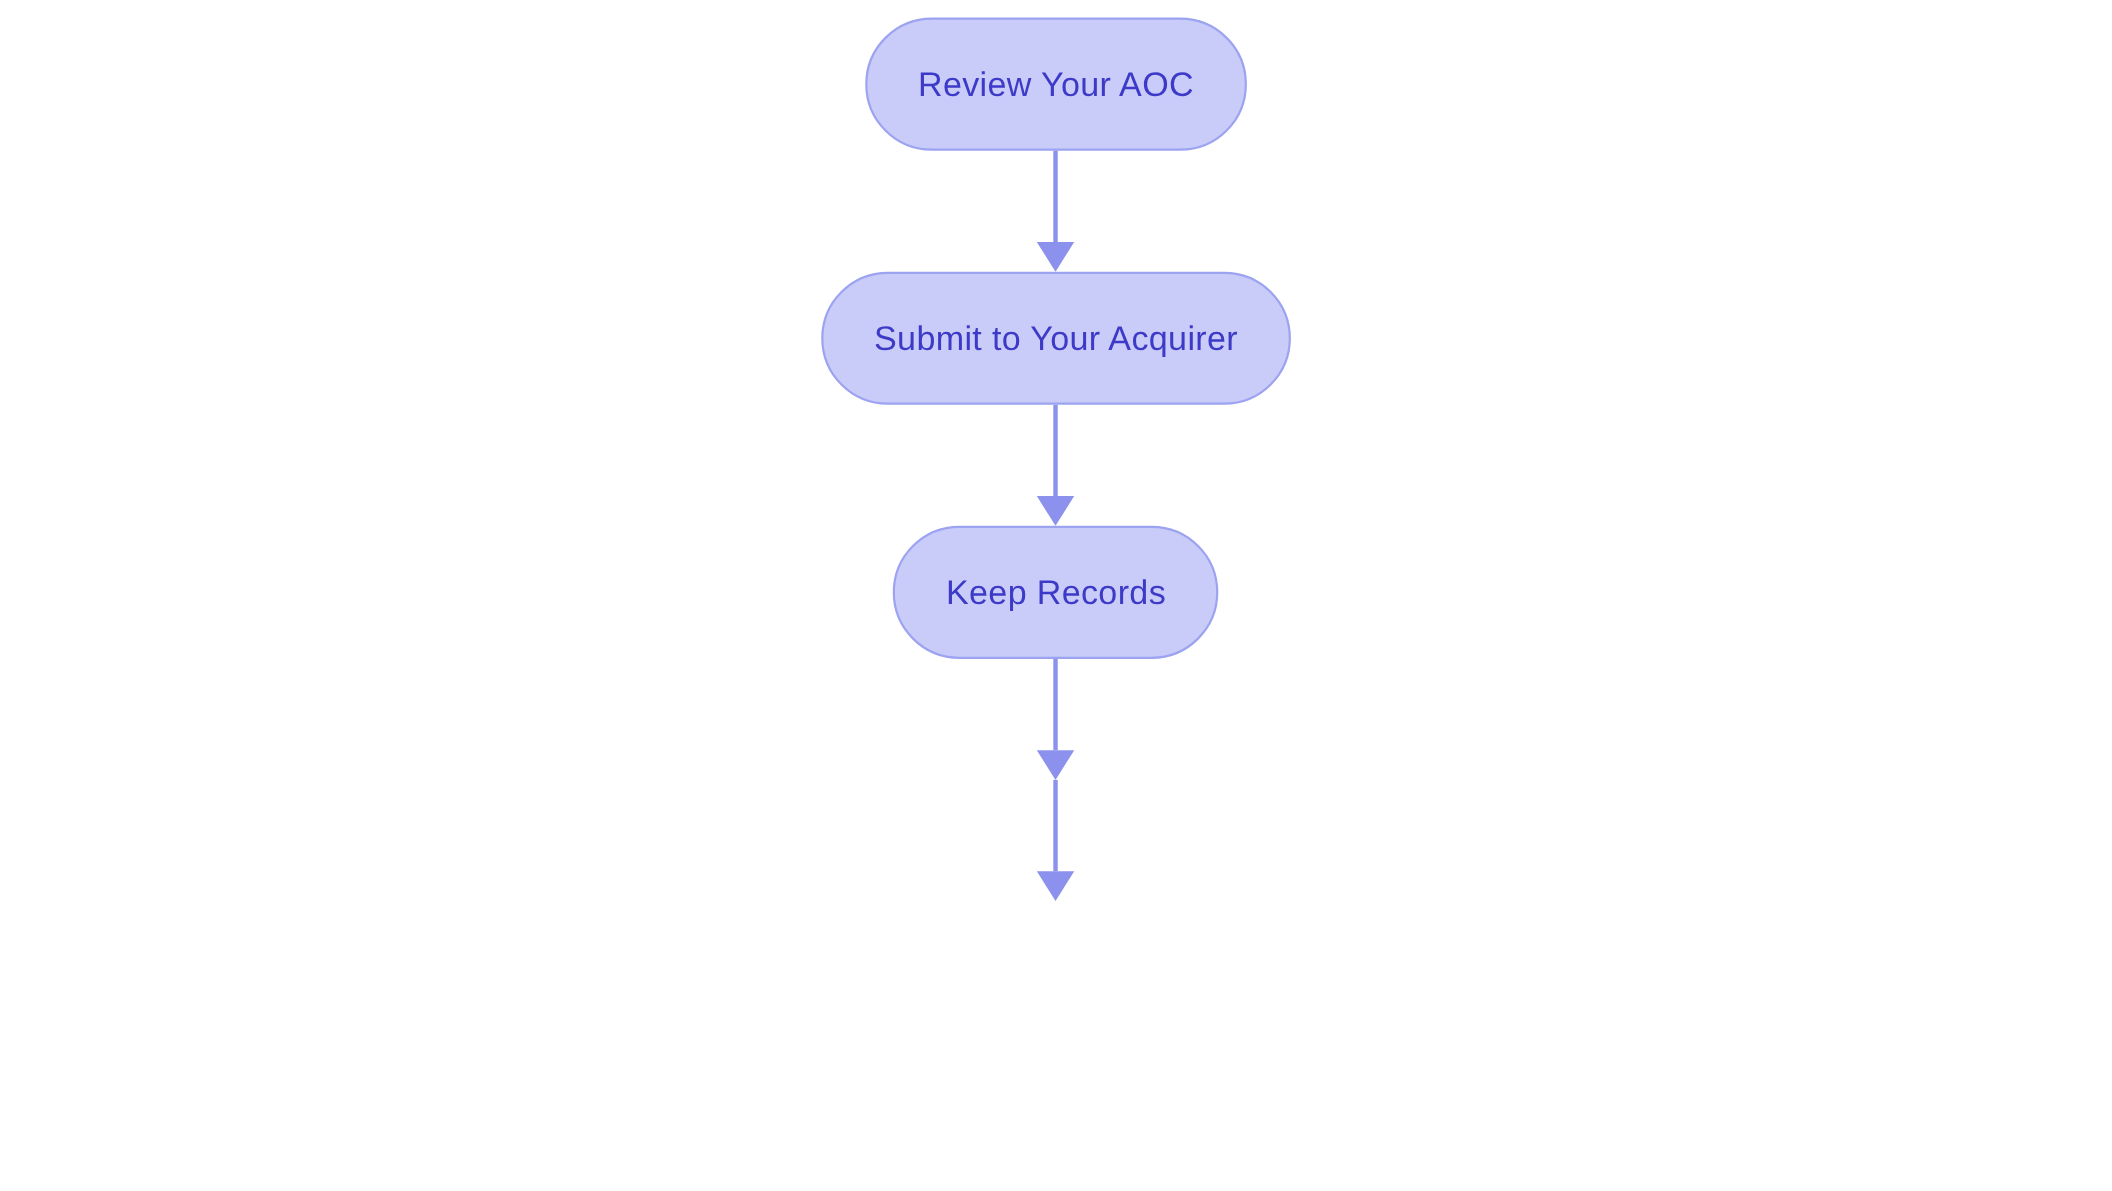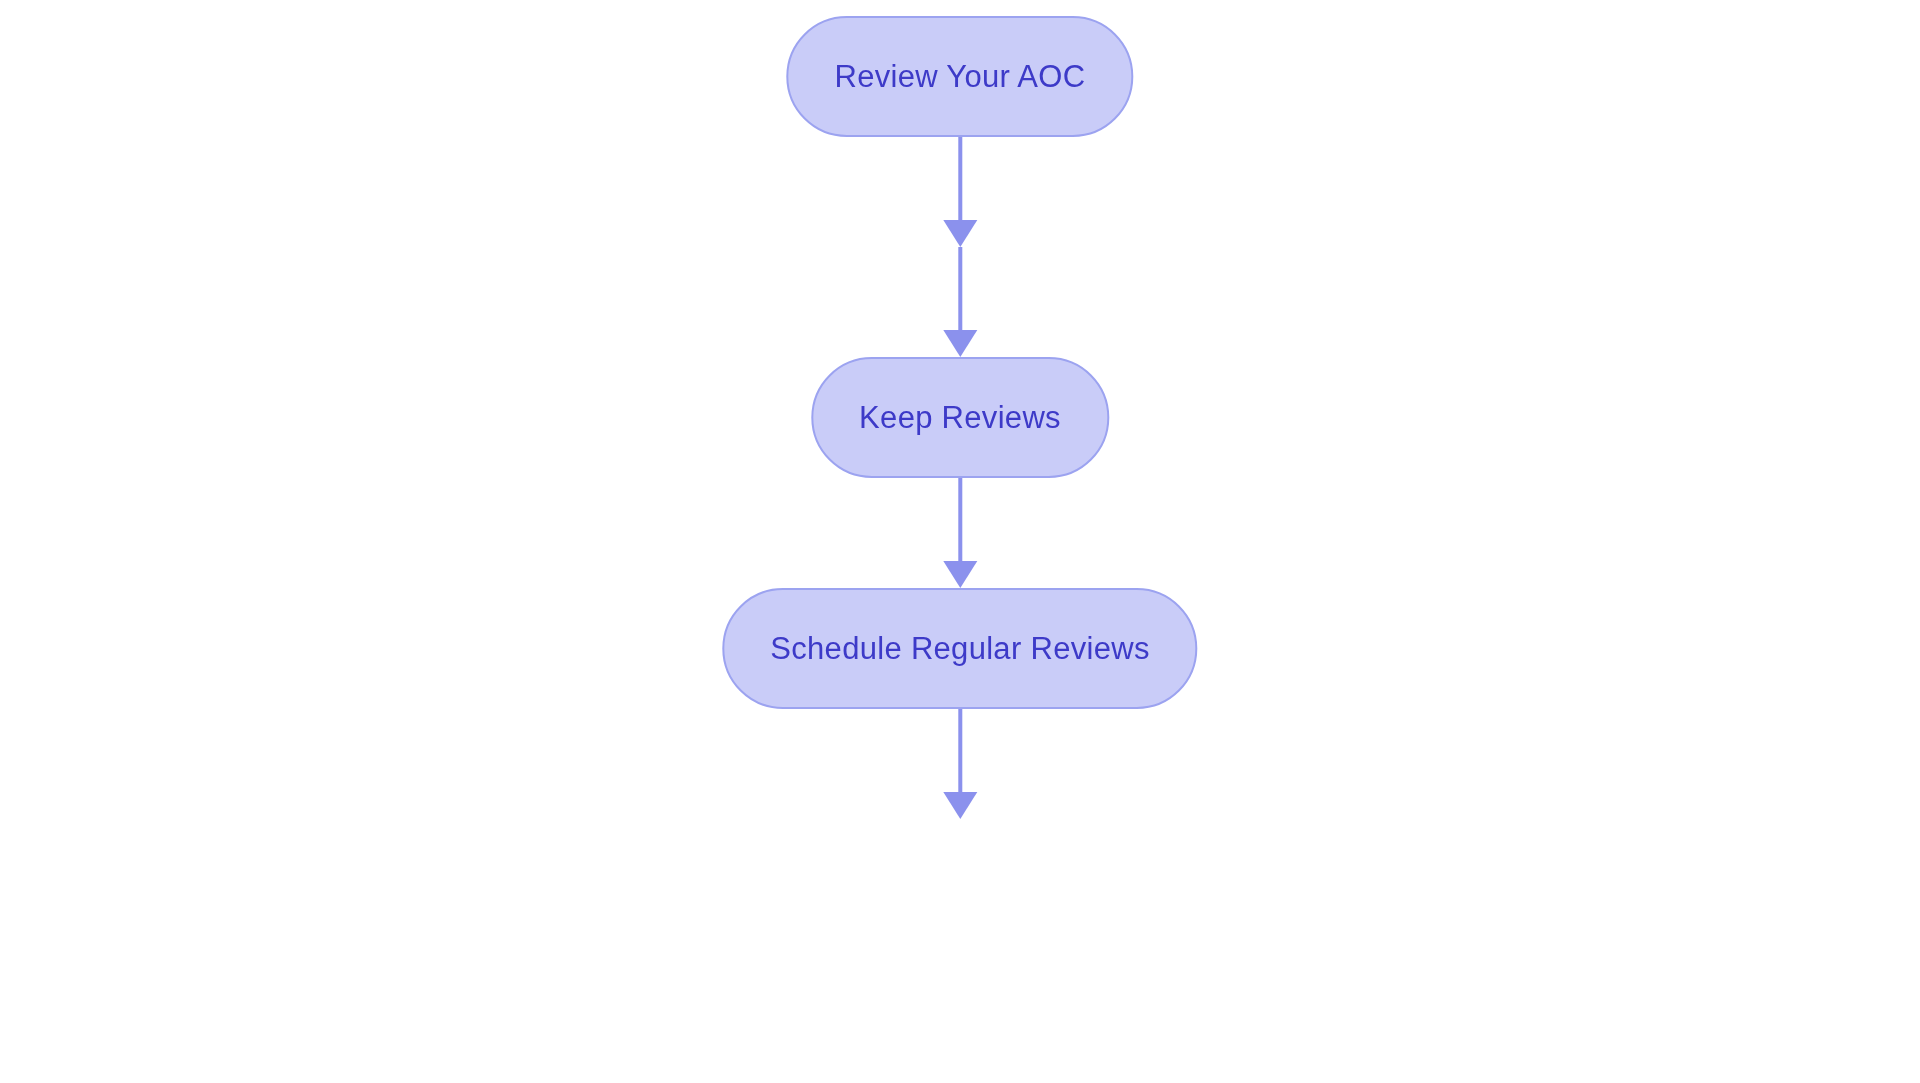--- a/index.html
+++ b/index.html
@@ -66,38 +66,38 @@
 
     <div class="node">
       <span>Review Your AOC</span>
     </div>
 
     <div class="connector">
       <div class="line"></div>
       <div class="head"></div>
     </div>
 
-
-    <div class="connector">
-      <div class="line"></div>
-      <div class="head"></div>
-    </div>
-
     <div class="node">
-      <span>Keep Reviews</span>
+      <span>Submit to Your Acquirer</span>
     </div>
 
     <div class="connector">
       <div class="line"></div>
       <div class="head"></div>
     </div>
 
     <div class="node">
-      <span>Schedule Regular Reviews</span>
+      <span>Keep Records</span>
     </div>
+
+    <div class="connector">
+      <div class="line"></div>
+      <div class="head"></div>
+    </div>
+
 
     <div class="connector">
       <div class="line"></div>
       <div class="head"></div>
     </div>
 
 
   </div>
 </div>
 

